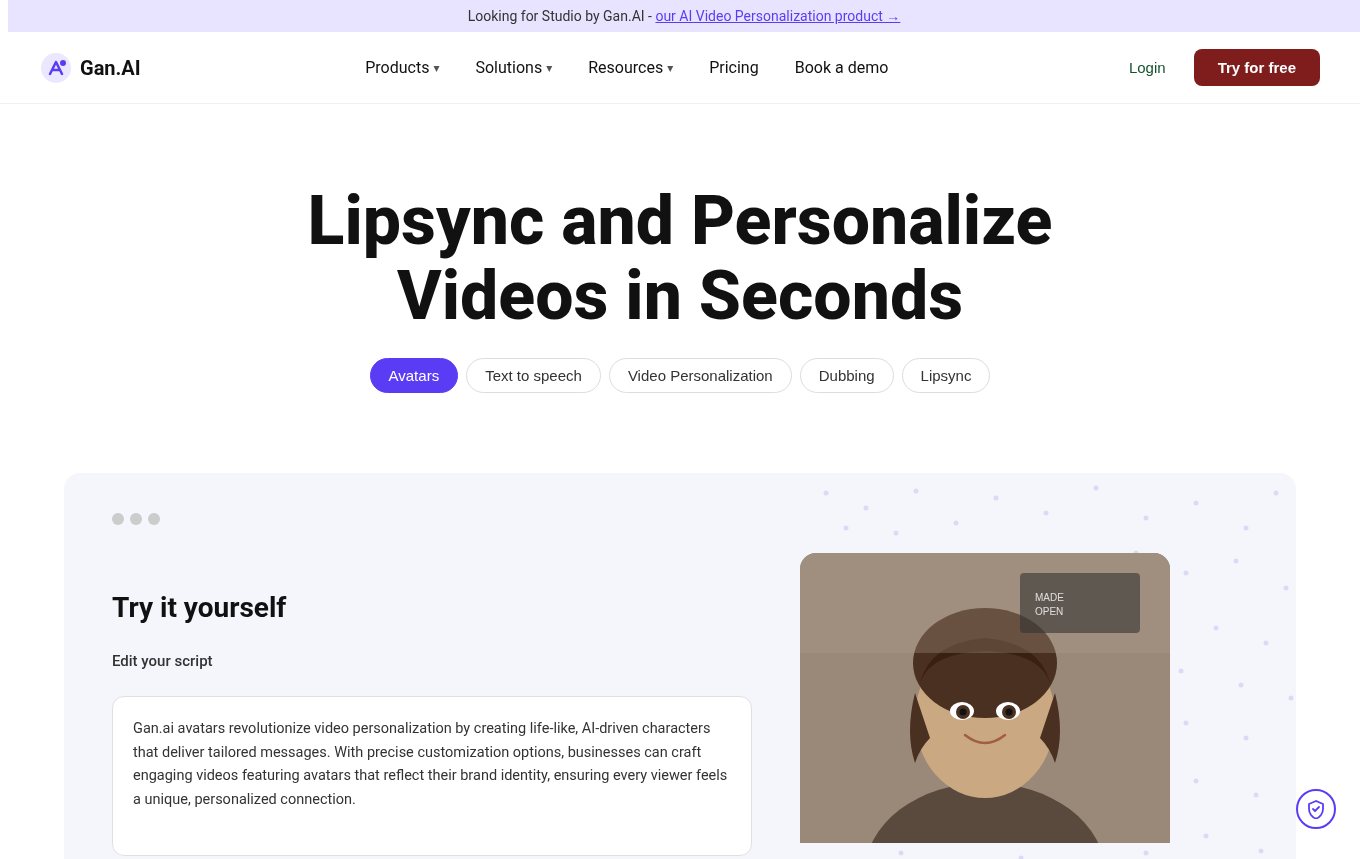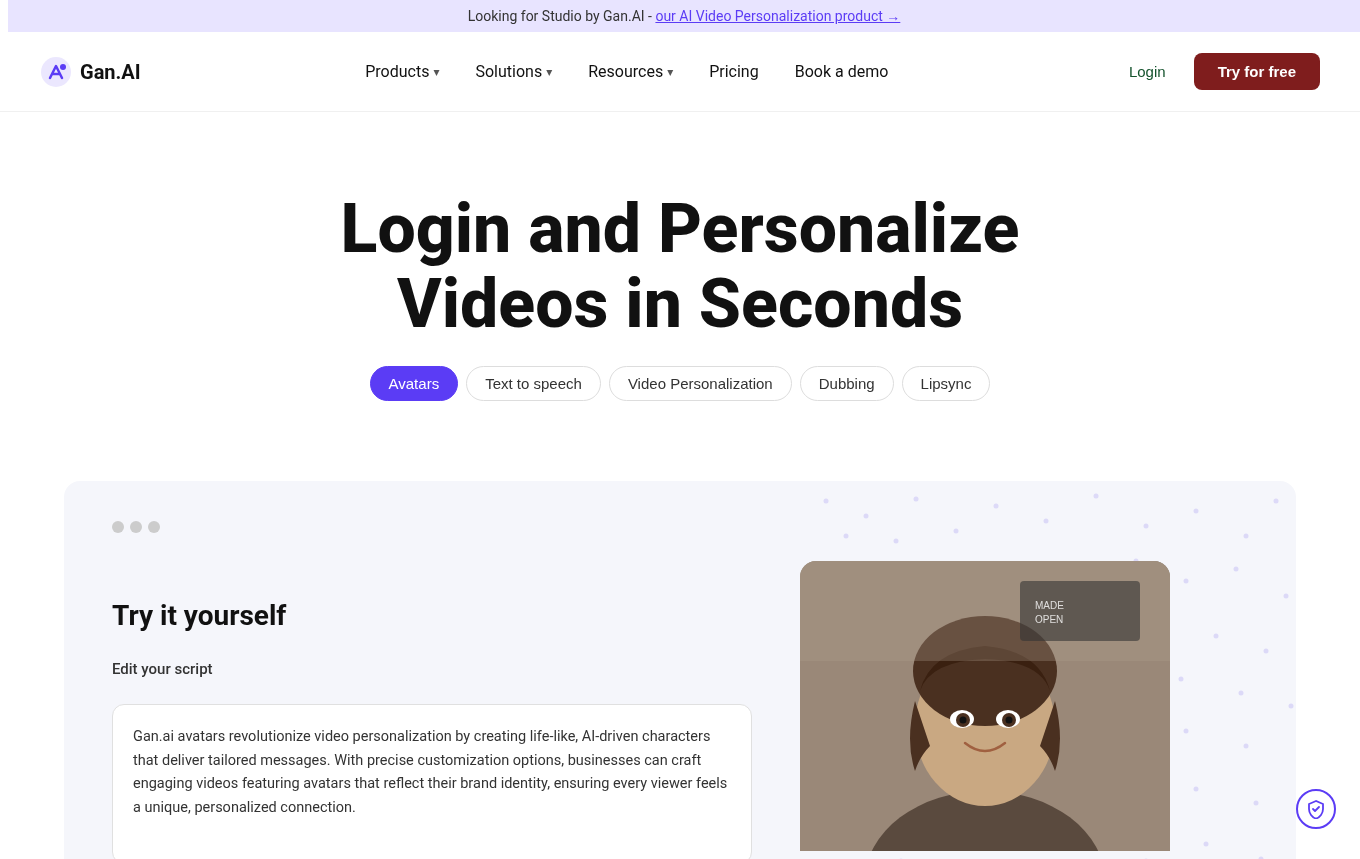--- a/index.html
+++ b/index.html
@@ -19,21 +19,21 @@
       text-decoration: underline;
       cursor: pointer;
     }
 
     
     .navbar {
       display: flex;
       align-items: center;
       justify-content: space-between;
       padding: 0 40px;
-      height: 80px;
+      height: 72px;
       border-bottom: 1px solid #f0f0f0;
       background: #fff;
       position: sticky;
       top: 0;
       z-index: 100;
     }
     .navbar-logo {
       display: flex;
       align-items: center;
       gap: 8px;
@@ -282,21 +282,21 @@
   </div>
 
   <div class="navbar-actions">
     <button class="btn-login">Login</button>
     <button class="btn-try-free">Try for free</button>
   </div>
 </nav>
 
 <section class="hero">
   <h1>
-    <span>Login and Personalize</span><br>
+    <span>Lipsync and Personalize</span><br>
     <span>Videos in Seconds</span>
   </h1>
 
   <div class="feature-tabs">
     <button class="feature-tab active">Avatars</button>
     <button class="feature-tab">Text to speech</button>
     <button class="feature-tab">Video Personalization</button>
     <button class="feature-tab">Dubbing</button>
     <button class="feature-tab">Lipsync</button>
   </div>

